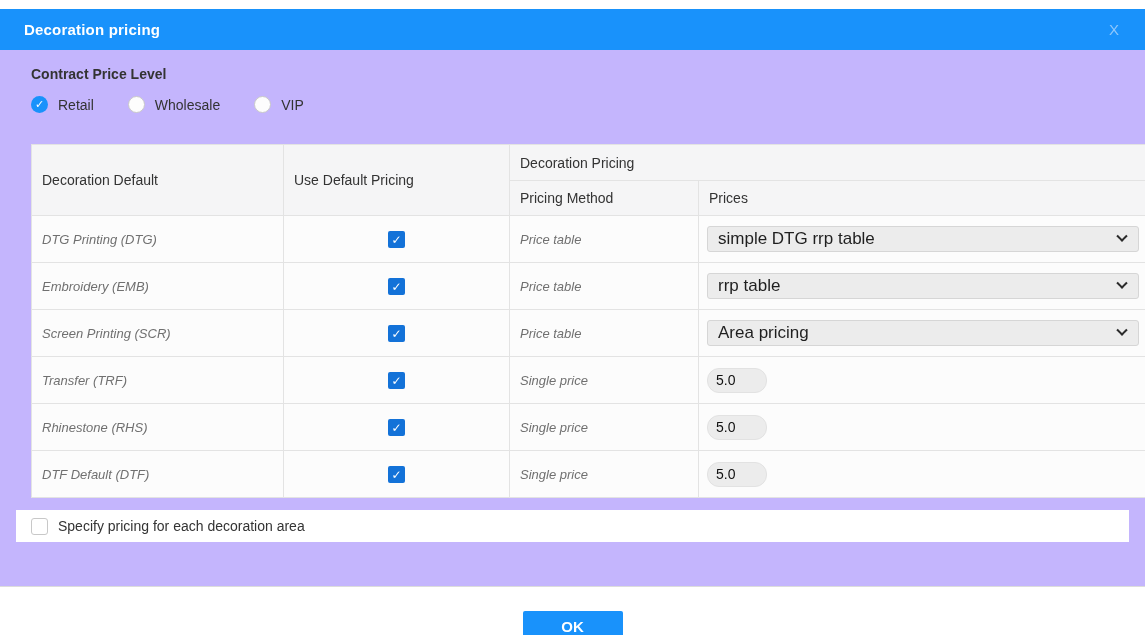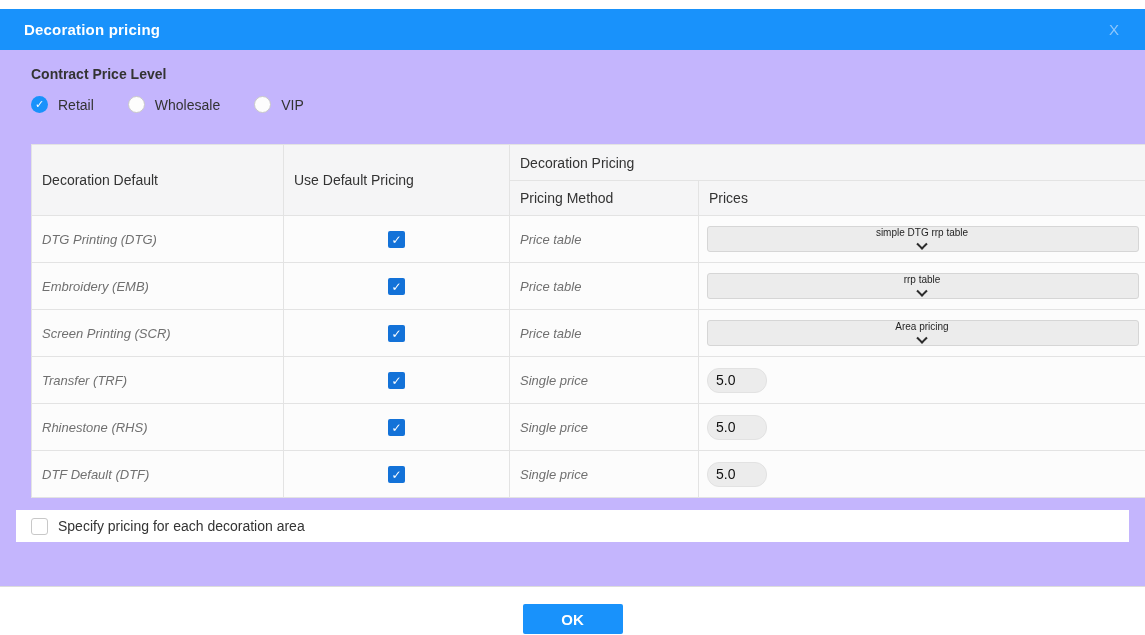--- a/index.html
+++ b/index.html
@@ -86,23 +86,22 @@
   .checkbox.checked { background: #1372d8; color: #ffffff; font-size: 12px; font-weight: bold; }
   .checkbox.unchecked { background: #ffffff; border: 1px solid #c8c8c8; border-radius: 3px; }
 
   .select-mock {
     width: 432px; height: 26px;
     background: #ececec;
     border: 1px solid #d6d6d6;
     border-radius: 3px;
     display: flex; align-items: center; justify-content: space-between;
     padding: 0 12px 0 10px;
-    font-size: 10px; color: #1f1f1f;
+    font-size: 17px; color: #1f1f1f;
     cursor: pointer;
-    flex-direction: column;
   }
   .chevron-down {
     width: 8px; height: 8px;
     border-right: 2px solid #2b2b2b;
     border-bottom: 2px solid #2b2b2b;
     transform: rotate(45deg) translate(-2px, -2px);
   }
   input.price-input {
     width: 60px; height: 25px;
     background: #ececec;
@@ -122,21 +121,21 @@
     padding-left: 15px;
     gap: 10px;
   }
   .specify-label { font-size: 14px; color: #333333; }
 
   .modal-footer {
     height: 49px;
     background: #ffffff;
     border-top: 1px solid #dcdcdc;
     display: flex; justify-content: center; align-items: flex-start;
-    padding-top: 17px;
+    padding-top: 24px;
   }
   .ok-button {
     width: 100px; height: 30px;
     background: #1992fb;
     color: #ffffff;
     border: none;
     border-radius: 2px;
     font-size: 15px;
     font-weight: bold;
     font-family: "Liberation Sans", "DejaVu Sans", sans-serif;

